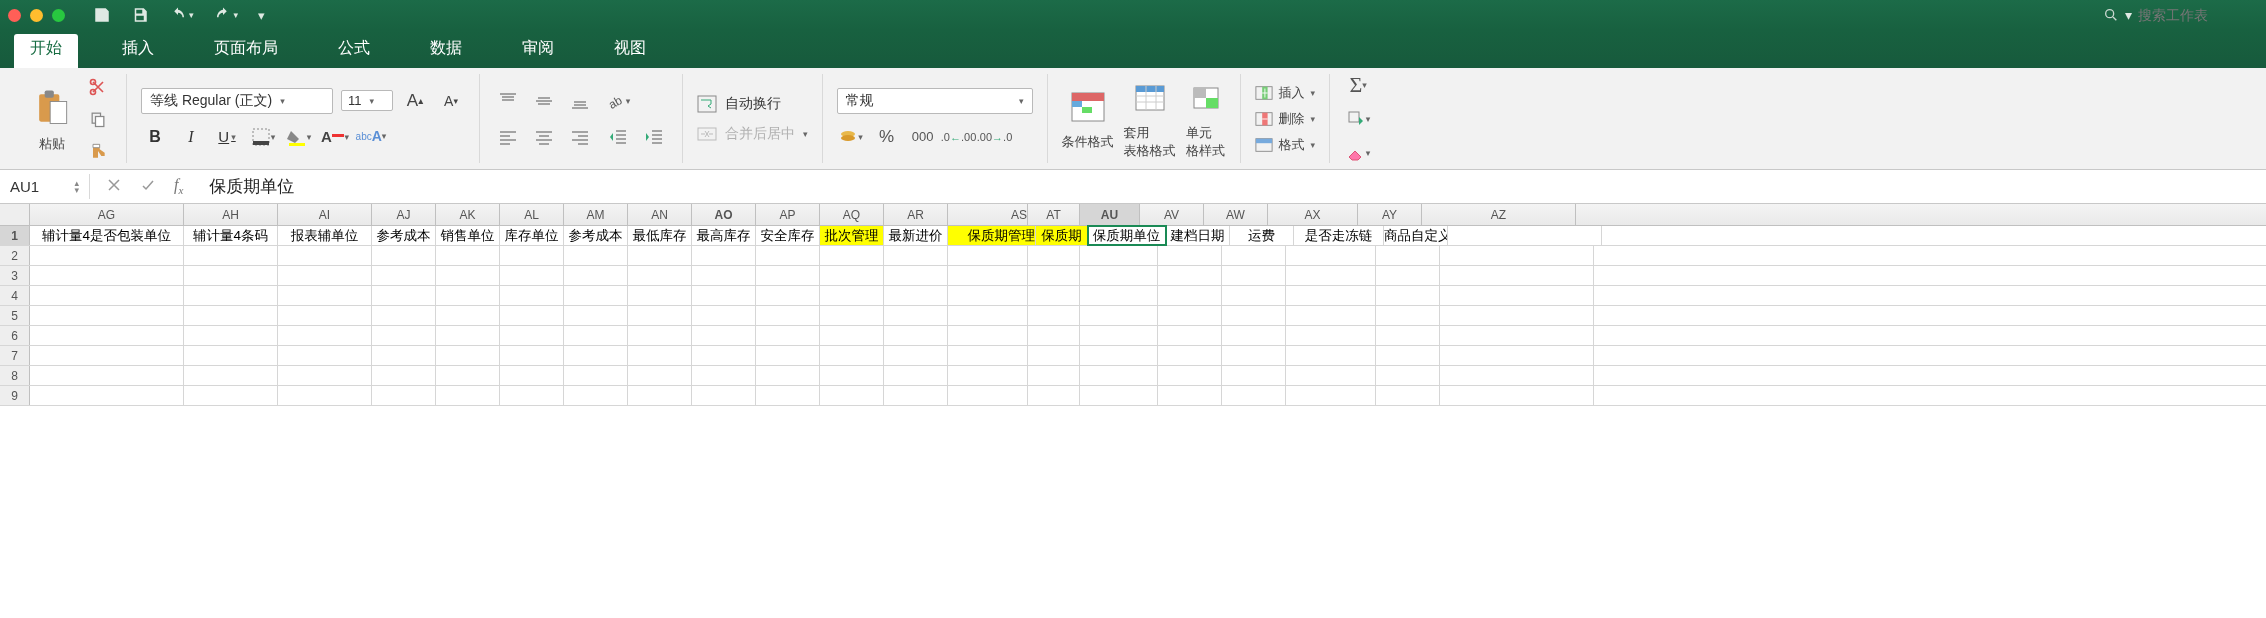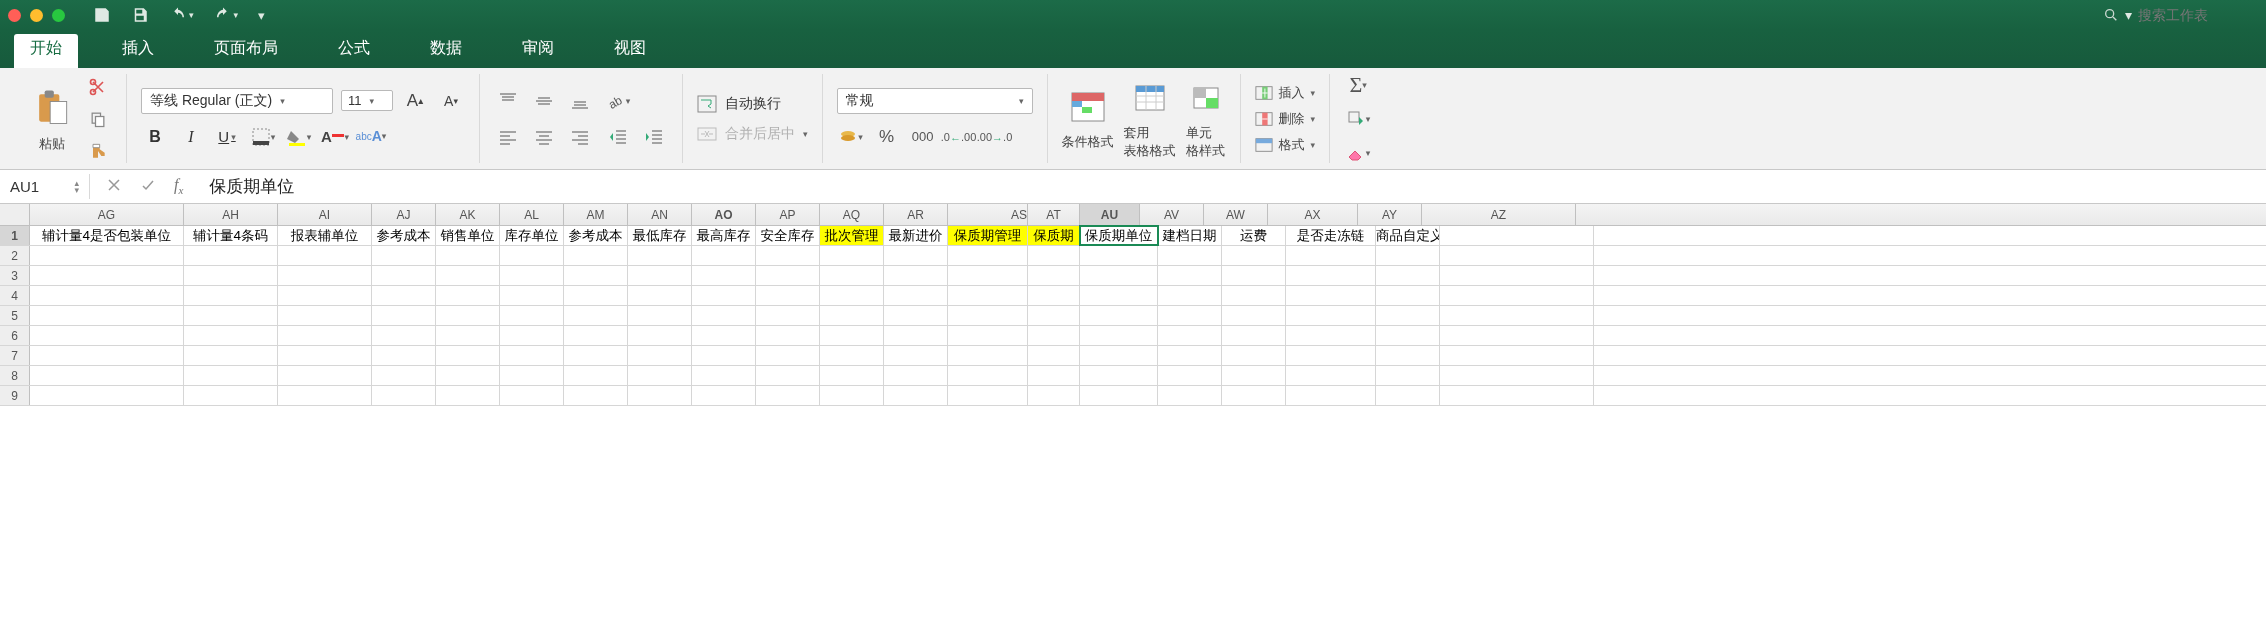--- a/index.html
+++ b/index.html
@@ -434,21 +434,21 @@
         <div class="cell" style="width: 94px;">报表辅单位</div>
         <div class="cell" style="width: 64px;">参考成本</div>
         <div class="cell" style="width: 64px;">销售单位</div>
         <div class="cell" style="width: 64px;">库存单位</div>
         <div class="cell" style="width: 64px;">参考成本</div>
         <div class="cell" style="width: 64px;">最低库存</div>
         <div class="cell" style="width: 64px;">最高库存</div>
         <div class="cell" style="width: 64px;">安全库存</div>
         <div class="cell hl" style="width: 64px;">批次管理</div>
         <div class="cell" style="width: 64px;">最新进价</div>
-        <div class="cell hl" style="width: 80px;">保质期管理</div>
+        <div class="cell hl" style="width: 88px; text-align: right;">保质期管理</div>
         <div class="cell hl" style="width: 52px;">保质期</div>
         <div class="cell selcell" style="width: 78px;">保质期单位</div>
         <div class="cell" style="width: 64px;">建档日期</div>
         <div class="cell" style="width: 64px;">运费</div>
         <div class="cell" style="width: 90px;">是否走冻链</div>
         <div class="cell" style="width: 64px;">商品自定义项</div>
         <div class="cell" style="width: 154px;"></div>
       </div>
       <div class="rowline">
         <div class="rowh">2</div>

